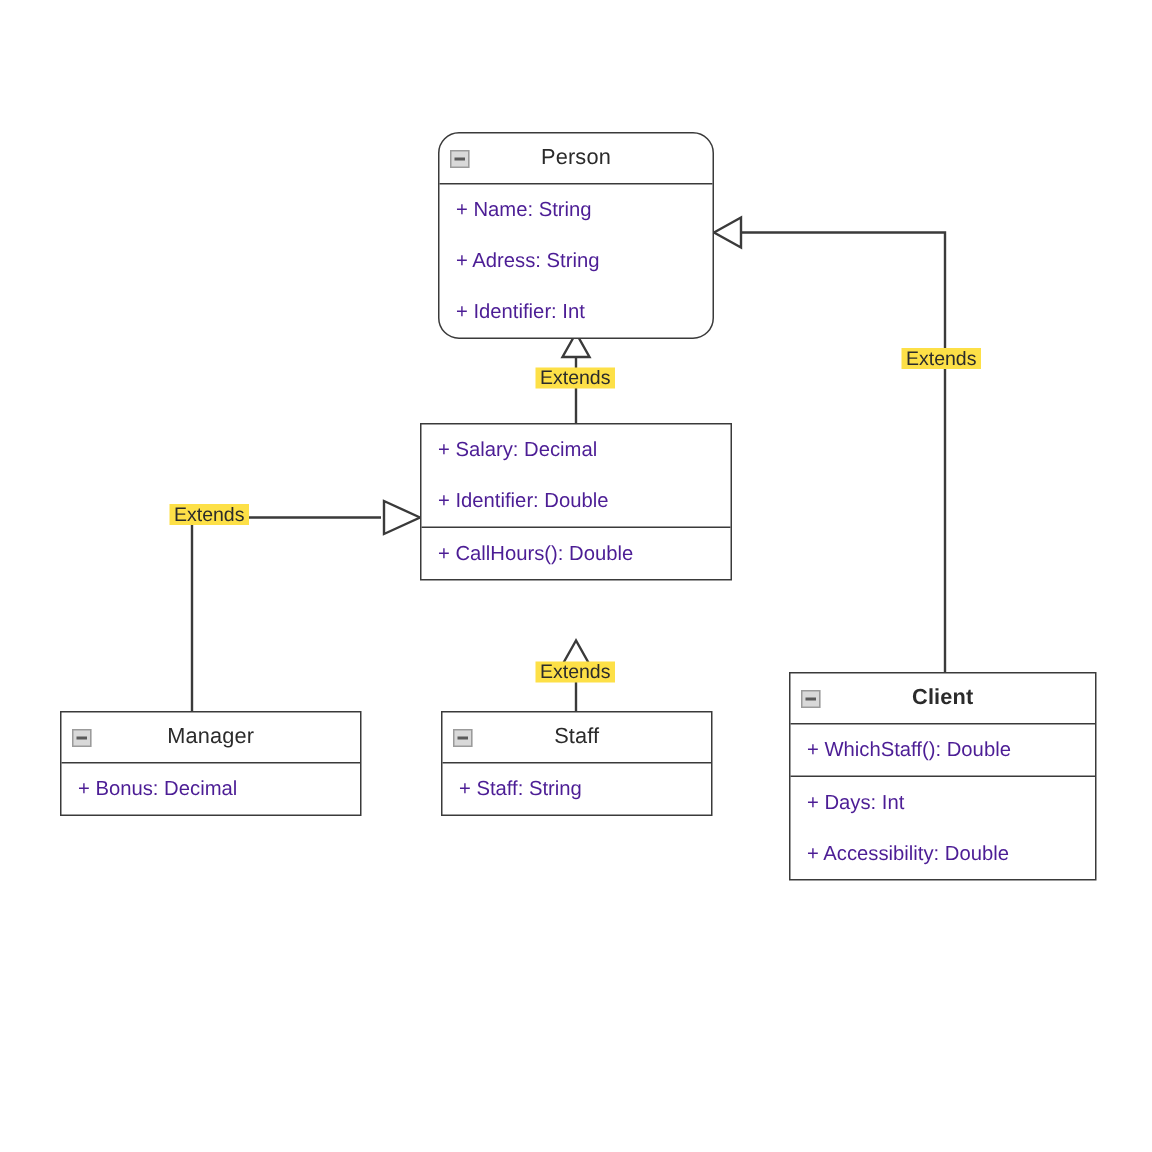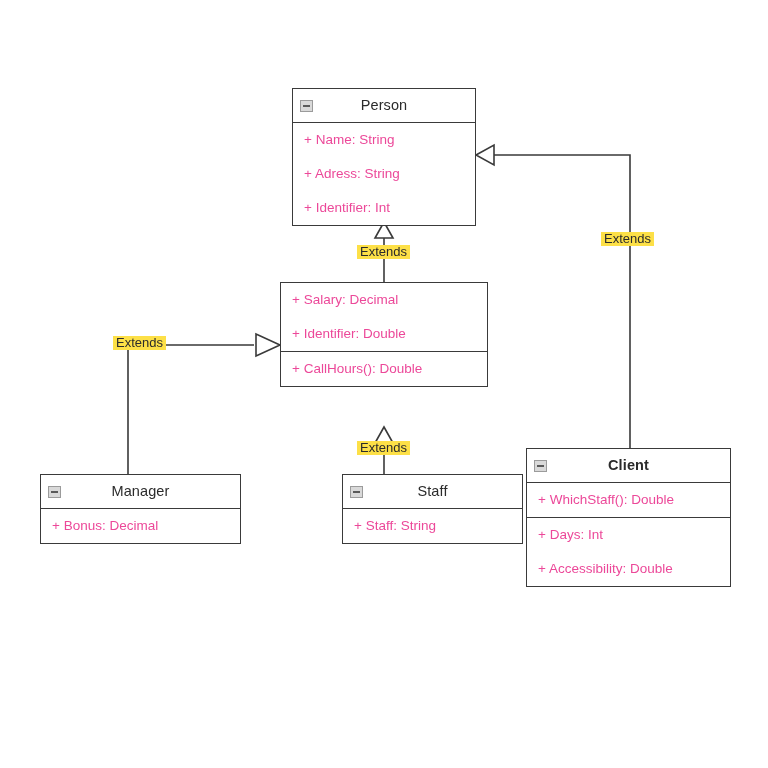--- a/index.html
+++ b/index.html
@@ -83,21 +83,21 @@
   .uml-section + .uml-section {
     border-top: 1.6px solid #3a3a3a;
   }
   .uml-row {
     box-sizing: border-box;
     height: 34px;
     display: flex;
     align-items: center;
     padding-left: 11px;
     font-size: 13.5px;
-    color: #ec4899;
+    color: #4c1d95;
     white-space: nowrap;
     line-height: 1;
   }
 
   
   .edge-label {
     position: absolute;
     font-size: 13px;
     color: #2b2b2b;
     background: #fde047;
@@ -136,21 +136,21 @@
   </svg>
 
   <div class="edge-label" style="left:357px; top:245px;">Extends</div>
 
   <div class="edge-label" style="left:601px; top:232px;">Extends</div>
 
   <div class="edge-label" style="left:113px; top:336px;">Extends</div>
 
   <div class="edge-label" style="left:357px; top:441px;">Extends</div>
 
-  <div class="uml-class" style="left:292px; top:88px; width:184px;">
+  <div class="uml-class" style="left:292px; top:88px; width:184px;border-radius:14px;">
     <div class="uml-header">
       <span class="collapse-icon"></span>
       <span class="uml-title">Person</span>
     </div>
     <div class="uml-section">
       <div class="uml-row">+ Name: String</div>
       <div class="uml-row">+ Adress: String</div>
       <div class="uml-row">+ Identifier: Int</div>
     </div>
   </div>
@@ -168,21 +168,21 @@
   <div class="uml-class" style="left:40px; top:474px; width:201px;">
     <div class="uml-header">
       <span class="collapse-icon"></span>
       <span class="uml-title">Manager</span>
     </div>
     <div class="uml-section">
       <div class="uml-row">+ Bonus: Decimal</div>
     </div>
   </div>
 
-  <div class="uml-class" style="left:294px; top:474px; width:181px;margin-left:48px;">
+  <div class="uml-class" style="left:294px; top:474px; width:181px;">
     <div class="uml-header">
       <span class="collapse-icon"></span>
       <span class="uml-title">Staff</span>
     </div>
     <div class="uml-section">
       <div class="uml-row">+ Staff: String</div>
     </div>
   </div>
 
   <div class="uml-class" style="left:526px; top:448px; width:205px;">

